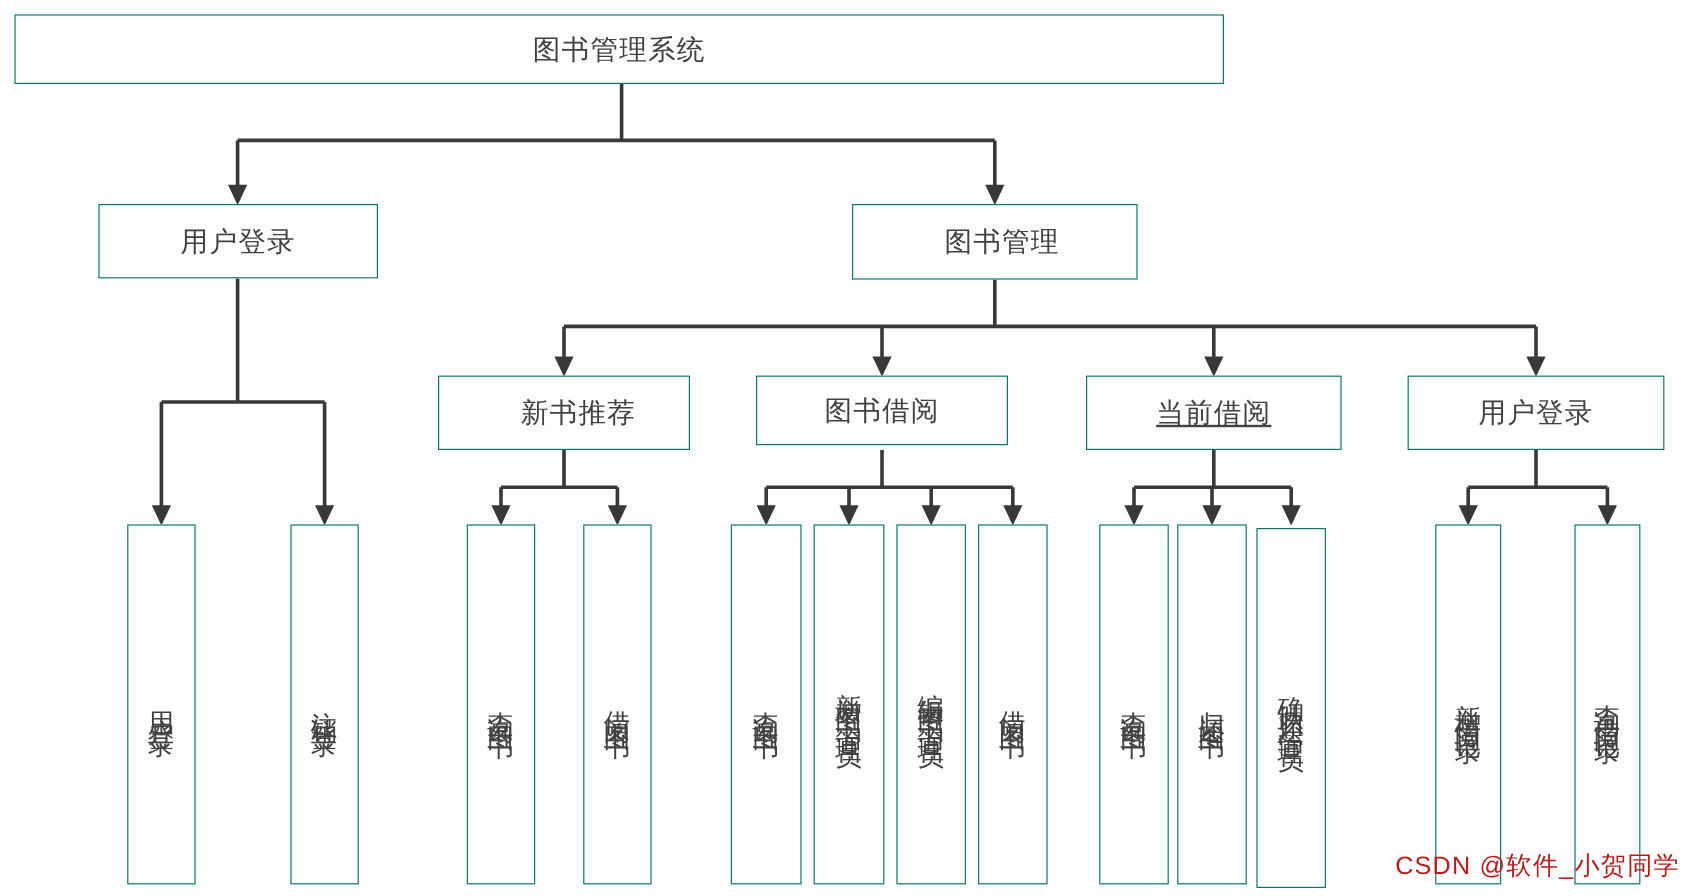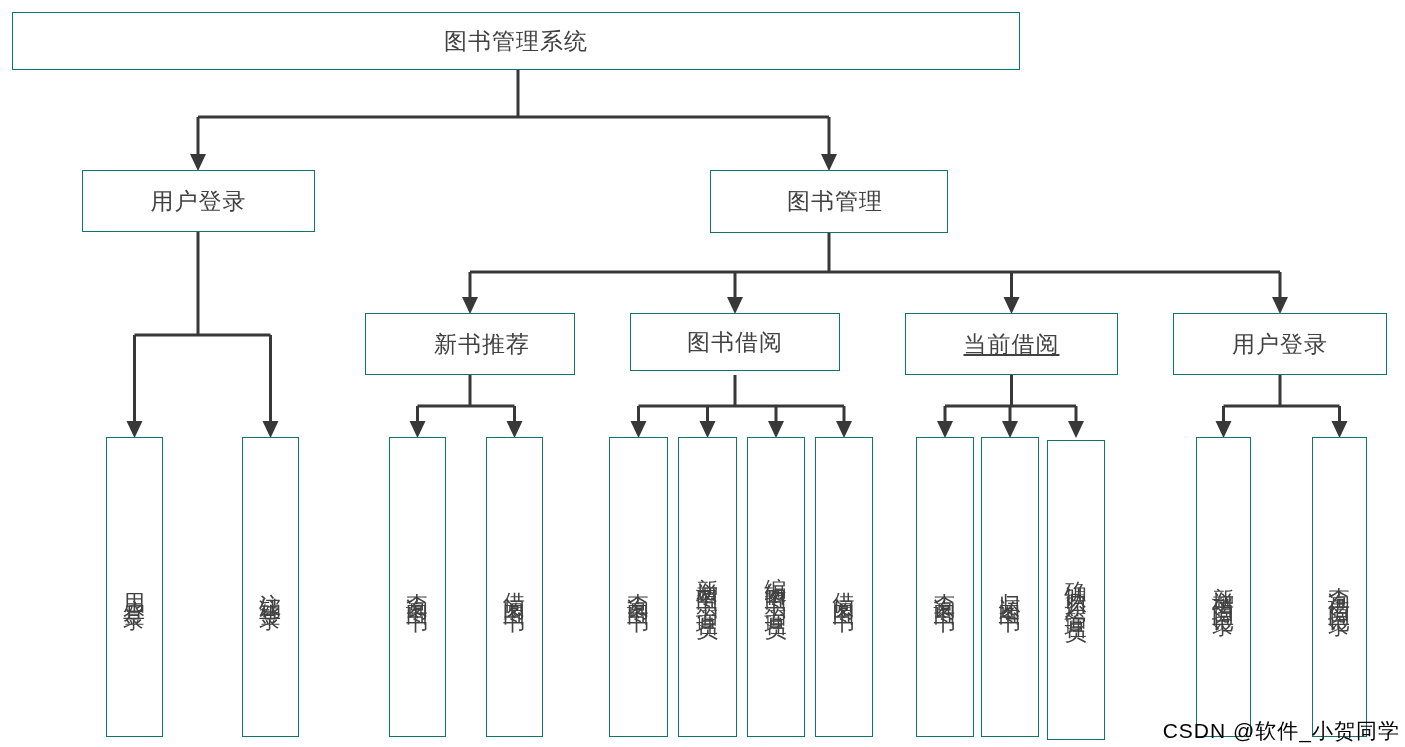--- a/index.html
+++ b/index.html
@@ -35,22 +35,22 @@
   .vbox .vtext {
     writing-mode: vertical-rl;
     text-orientation: mixed;
     line-height: 1.05;
     letter-spacing: 6px;
     white-space: nowrap;
   }
   #watermark {
     position: absolute;
     right: 5px;
-    bottom: 2px;
-    color: #000000;
+    bottom: 12px;
+    color: #b91c1c;
     font-size: 21px;
     letter-spacing: 1px;
     z-index: 5;
     pointer-events: none;
   }
 </style>
 </head>
 <body>
 
 <div id="canvas">

